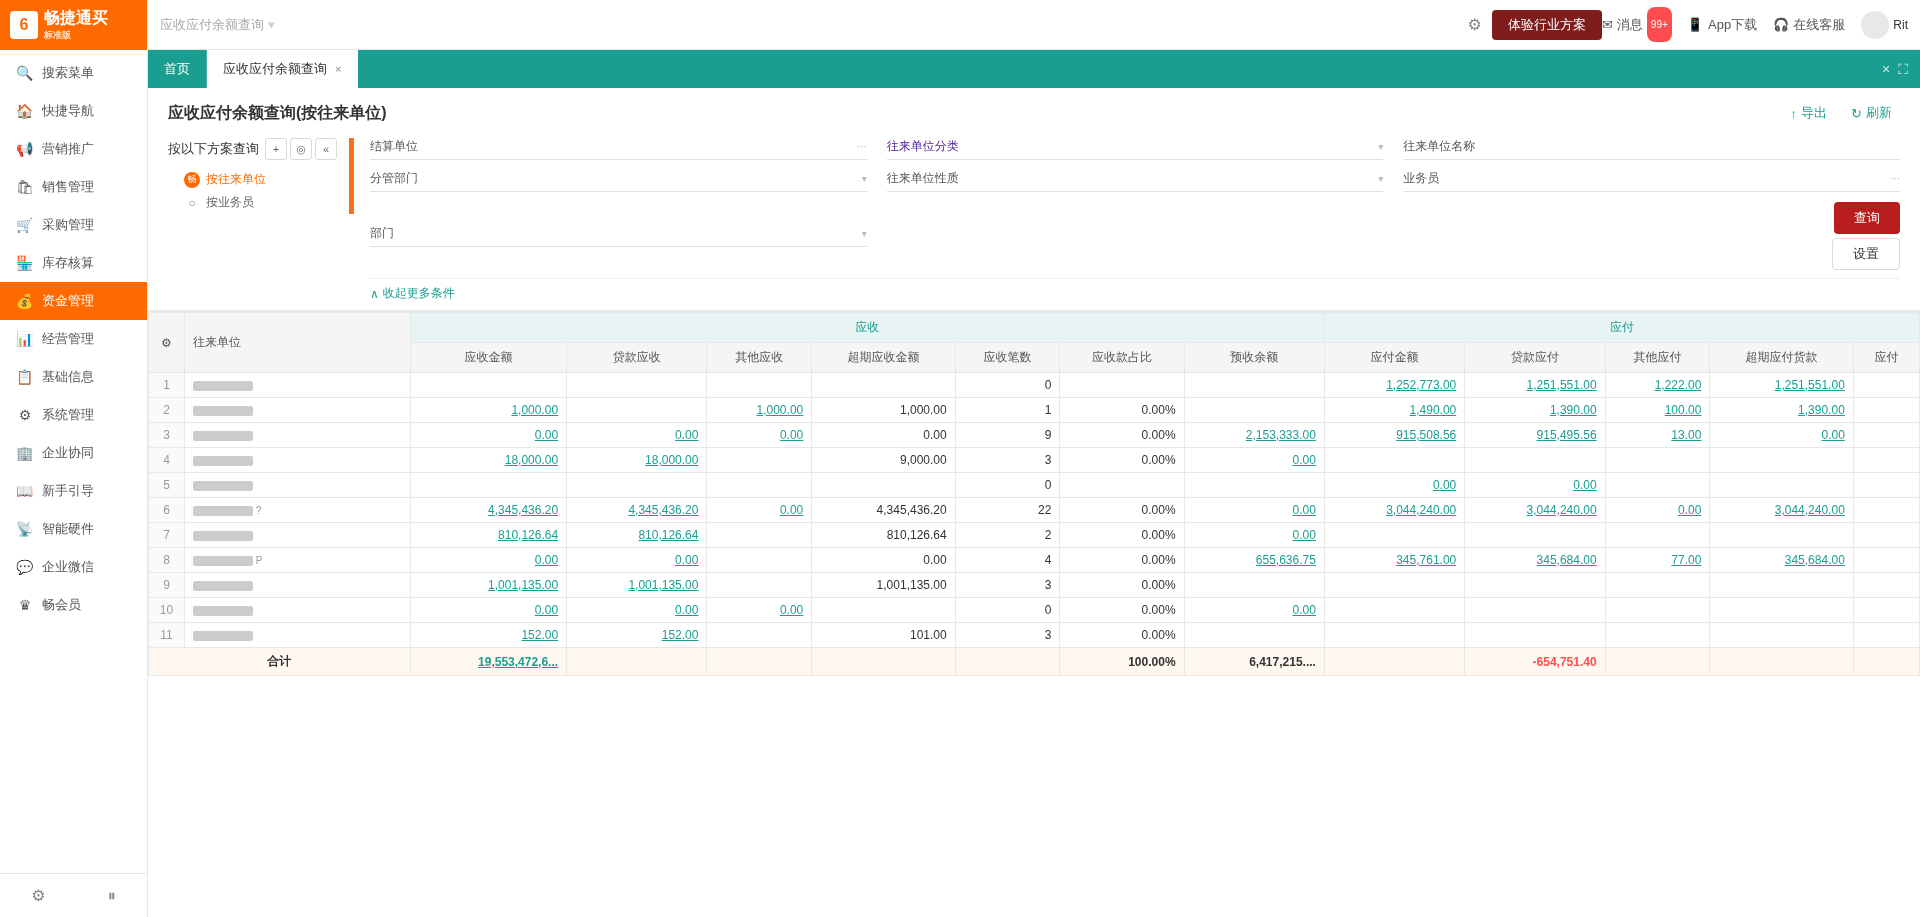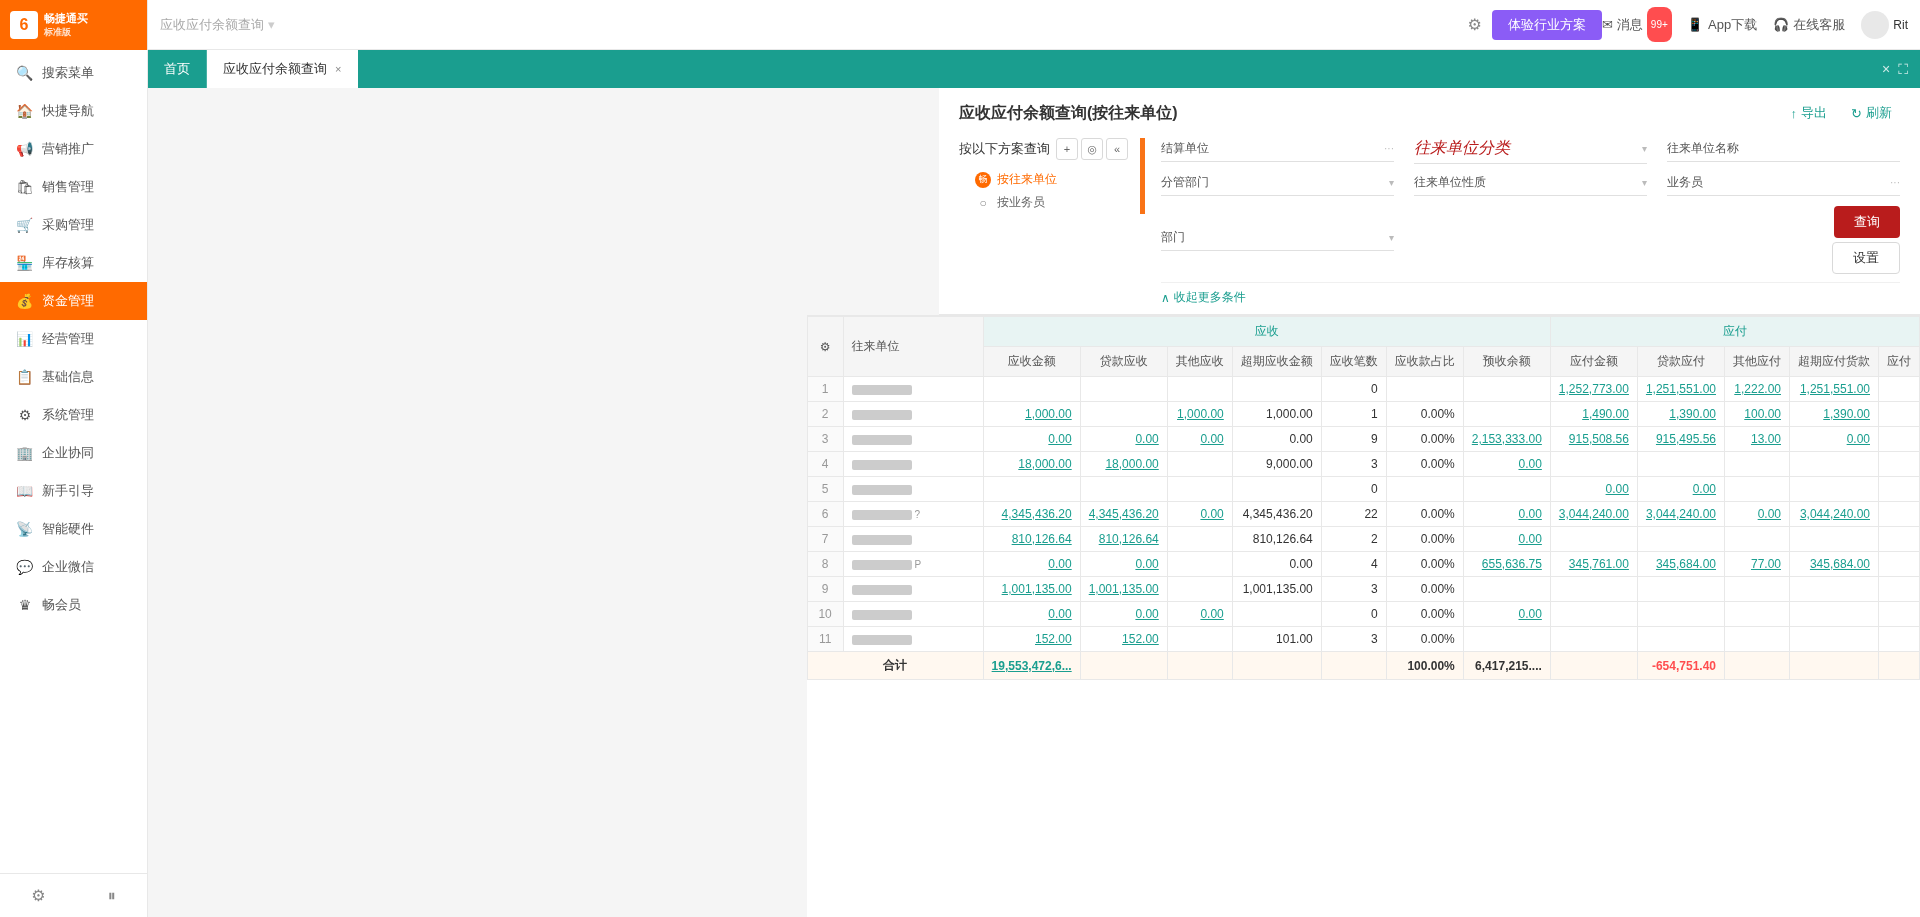--- a/index.html
+++ b/index.html
@@ -13,21 +13,21 @@
     }
     .sidebar-logo {
       height: 50px; background: #ff6a00; display: flex; align-items: center; padding: 0 10px;
       color: #fff; font-size: 14px; font-weight: bold;
     }
     .sidebar-logo .logo-icon {
       width: 28px; height: 28px; background: #fff; border-radius: 4px;
       display: flex; align-items: center; justify-content: center;
       color: #ff6a00; font-size: 16px; font-weight: bold; margin-right: 6px;
     }
-    .sidebar-logo .logo-text { font-size: 11px; line-height: 1.3; }
+    .sidebar-logo .logo-text { font-size: 16px; line-height: 1.3; }
     .sidebar-badge { font-size: 9px; color: rgba(255,255,255,0.8); }
     .sidebar-menu { flex: 1; overflow-y: auto; padding: 4px 0; }
     .sidebar-item {
       display: flex; align-items: center; padding: 10px 16px; cursor: pointer;
       color: #555; transition: background 0.2s;
     }
     .sidebar-item.active { background: #ff6a00; color: #fff; border-radius: 0; }
     .sidebar-item .item-icon { width: 18px; height: 18px; margin-right: 8px; font-size: 14px; display: flex; align-items: center; justify-content: center; }
     .sidebar-item .item-label { font-size: 13px; }
     .sidebar-bottom {
@@ -39,21 +39,21 @@
     
     .header {
       position: fixed; left: 148px; top: 0; right: 0; height: 50px;
       background: #fff; border-bottom: 1px solid #e8e8e8;
       display: flex; align-items: center; z-index: 99; padding: 0 12px;
     }
     .header-breadcrumb { display: flex; align-items: center; color: #888; font-size: 13px; flex: 1; }
     .header-breadcrumb .bc-item { color: #aaa; }
     .header-settings { color: #888; margin-left: 8px; cursor: pointer; font-size: 16px; }
     .header-solution-btn {
-      background: #8b5cf6; color: #fff; border: none; padding: 6px 16px;
+      background: #7f1d1d; color: #fff; border: none; padding: 6px 16px;
       border-radius: 4px; cursor: pointer; font-size: 13px; margin-left: 10px;
     }
     .header-actions { display: flex; align-items: center; gap: 16px; margin-left: auto; }
     .header-action-item { display: flex; align-items: center; gap: 4px; cursor: pointer; color: #555; font-size: 13px; }
     .header-action-item .badge {
       background: #ff4d4f; color: #fff; border-radius: 8px; font-size: 10px;
       padding: 12px 4px; min-width: 16px; text-align: center;
     }
     .header-user { display: flex; align-items: center; gap: 4px; cursor: pointer; }
     .header-user-avatar { width: 28px; height: 28px; background: #e8e8e8; border-radius: 50%; }
@@ -70,21 +70,21 @@
     }
     .tab-item.home { color: #fff; }
     .tab-item.active { background: #fff; color: #333; }
     .tab-item .tab-close { margin-left: 8px; color: #888; font-size: 11px; cursor: pointer; }
     .tab-bar-actions { margin-left: auto; display: flex; align-items: center; padding: 0 12px; gap: 8px; }
     .tab-bar-actions .icon-btn { color: rgba(255,255,255,0.8); cursor: pointer; font-size: 14px; }
 
     
     .main {
       position: fixed; left: 148px; top: 88px; right: 0; bottom: 0;
-      background: #f5f5f5; overflow: hidden; display: flex; flex-direction: column; align-items: flex-end;
+      background: #f5f5f5; overflow: hidden; display: flex; flex-direction: column;
     }
     .page-header {
       background: #fff; padding: 12px 20px 0 20px;
       border-bottom: 1px solid #e8e8e8;
     }
     .page-title-row {
       display: flex; align-items: center; justify-content: space-between; margin-bottom: 12px;
     }
     .page-title { font-size: 16px; font-weight: bold; color: #333; }
     .page-header-actions { display: flex; gap: 8px; }
@@ -307,21 +307,21 @@
 
         <div style="flex:1;">
           <div style="display:grid; grid-template-columns:1fr 1fr 1fr; gap:10px 20px; align-items:center; margin-bottom:8px;">
 
             <div style="display:flex;align-items:center;gap:6px;border-bottom:1px solid #e0e0e0;padding-bottom:4px;">
               <span style="color:#555;font-size:12px;white-space:nowrap;">结算单位</span>
               <span style="flex:1;"></span>
               <span style="color:#bbb;font-size:10px;">···</span>
             </div>
             <div style="display:flex;align-items:center;gap:6px;border-bottom:1px solid #e0e0e0;padding-bottom:4px;">
-              <span style="color:#b91c1c;font-size:16px;white-space:nowrap;font-style:italic;">往来单位分类</span>
+              <span style="color:#4c1d95;font-size:12px;white-space:nowrap;">往来单位分类</span>
               <span style="flex:1;"></span>
               <span style="color:#bbb;font-size:10px;">▾</span>
             </div>
             <div style="display:flex;align-items:center;gap:6px;border-bottom:1px solid #e0e0e0;padding-bottom:4px;">
               <span style="color:#555;font-size:12px;white-space:nowrap;">往来单位名称</span>
               <input type="text" style="flex: 1 1 0%; border: none; outline: none; font-size: 12px;">
             </div>
 
             <div style="display:flex;align-items:center;gap:14px;border-bottom:1px solid #e0e0e0;padding-bottom:4px;">
               <span style="color:#555;font-size:12px;white-space:nowrap;">分管部门</span>

